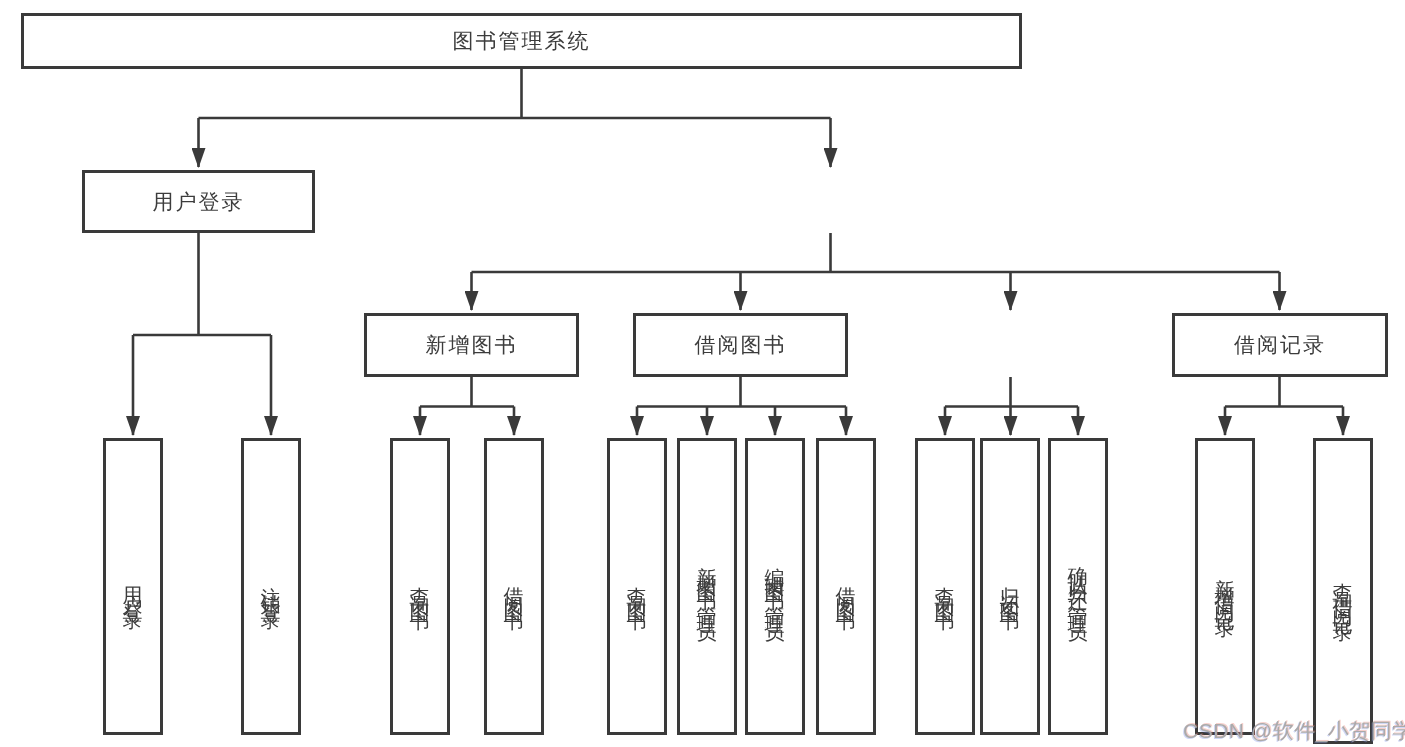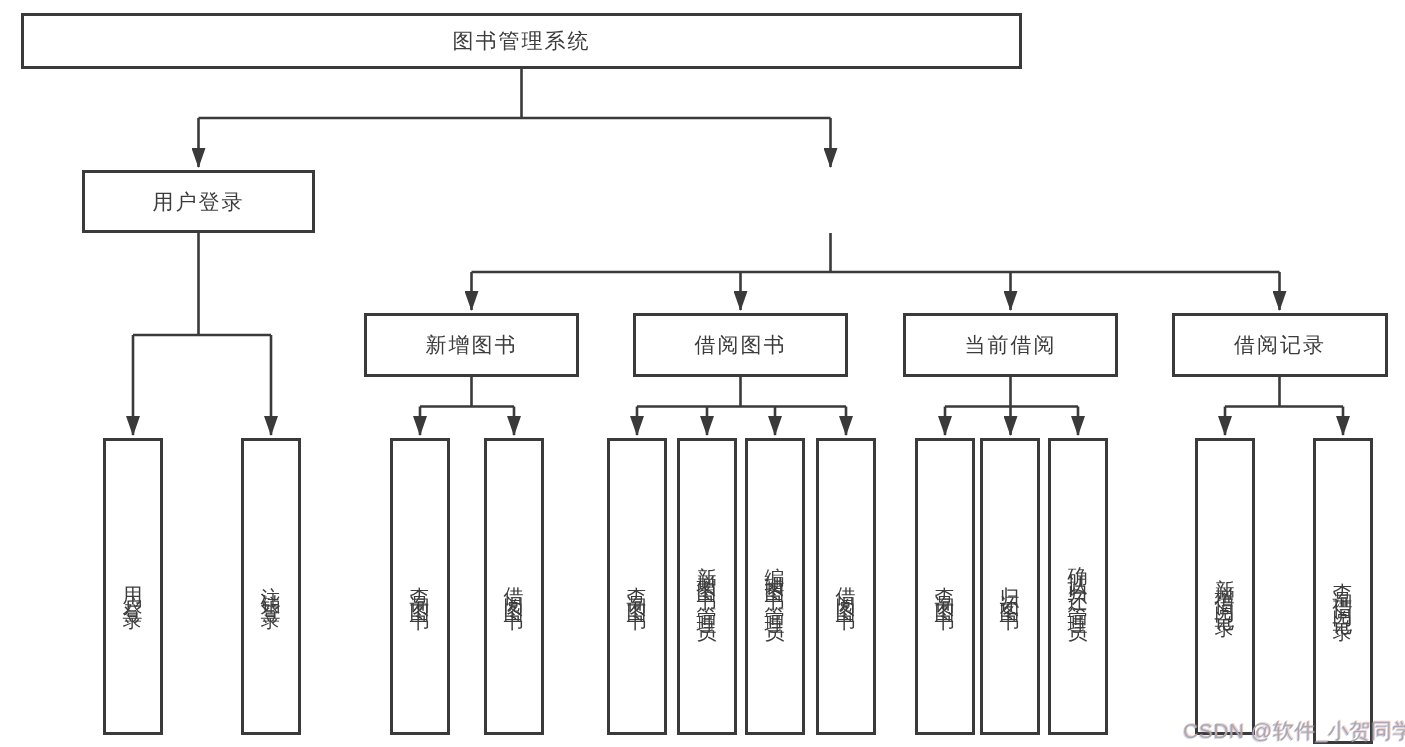--- a/index.html
+++ b/index.html
@@ -110,21 +110,20 @@
     <path d="M1225 406.5 V435" marker-end="url(#arrow)"></path>
     <path d="M1343 406.5 V435" marker-end="url(#arrow)"></path>
   </svg>
 
   <div class="node hbox" style="left:21px; top:13px; width:1001px; height:56px;">图书管理系统</div>
 
   <div class="node hbox" style="left:82px; top:170px; width:233px; height:63px;">用户登录</div>
 
   <div class="node hbox" style="left:364px; top:313px; width:215px; height:64px;">新增图书</div>
   <div class="node hbox" style="left:633px; top:313px; width:215px; height:64px;">借阅图书</div>
-  <div class="node hbox" style="left:903px; top:313px; width:215px; height:64px;">当前借阅</div>
   <div class="node hbox" style="left:1172px; top:313px; width:216px; height:64px;">借阅记录</div>
 
   <div class="node vbox" style="left:103px; top:438px; width:60px; height:297px;">
     <span class="vtext">用户登录</span>
   </div>
   <div class="node vbox" style="left:241px; top:438px; width:60px; height:297px;">
     <span class="vtext">注销登录</span>
   </div>
 
   <div class="node vbox" style="left:390px; top:438px; width:60px; height:297px;">

